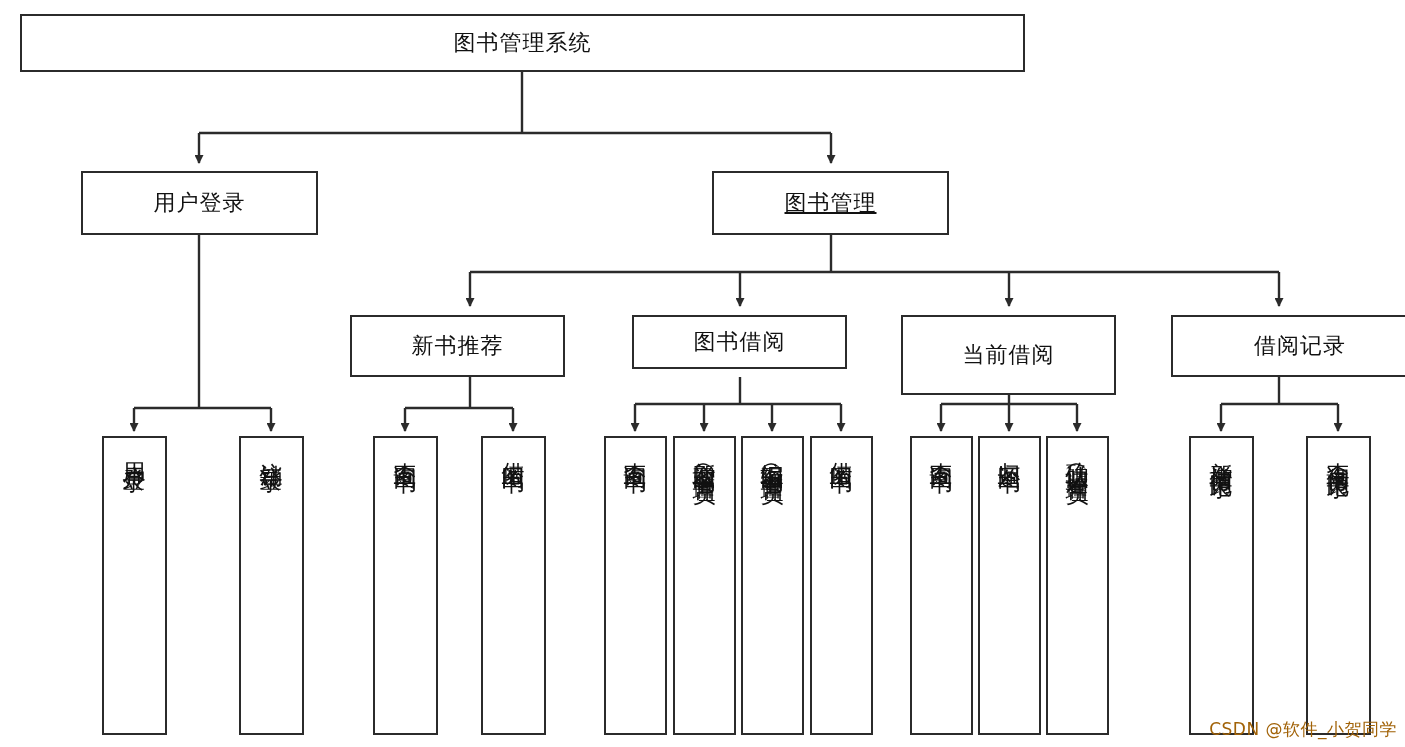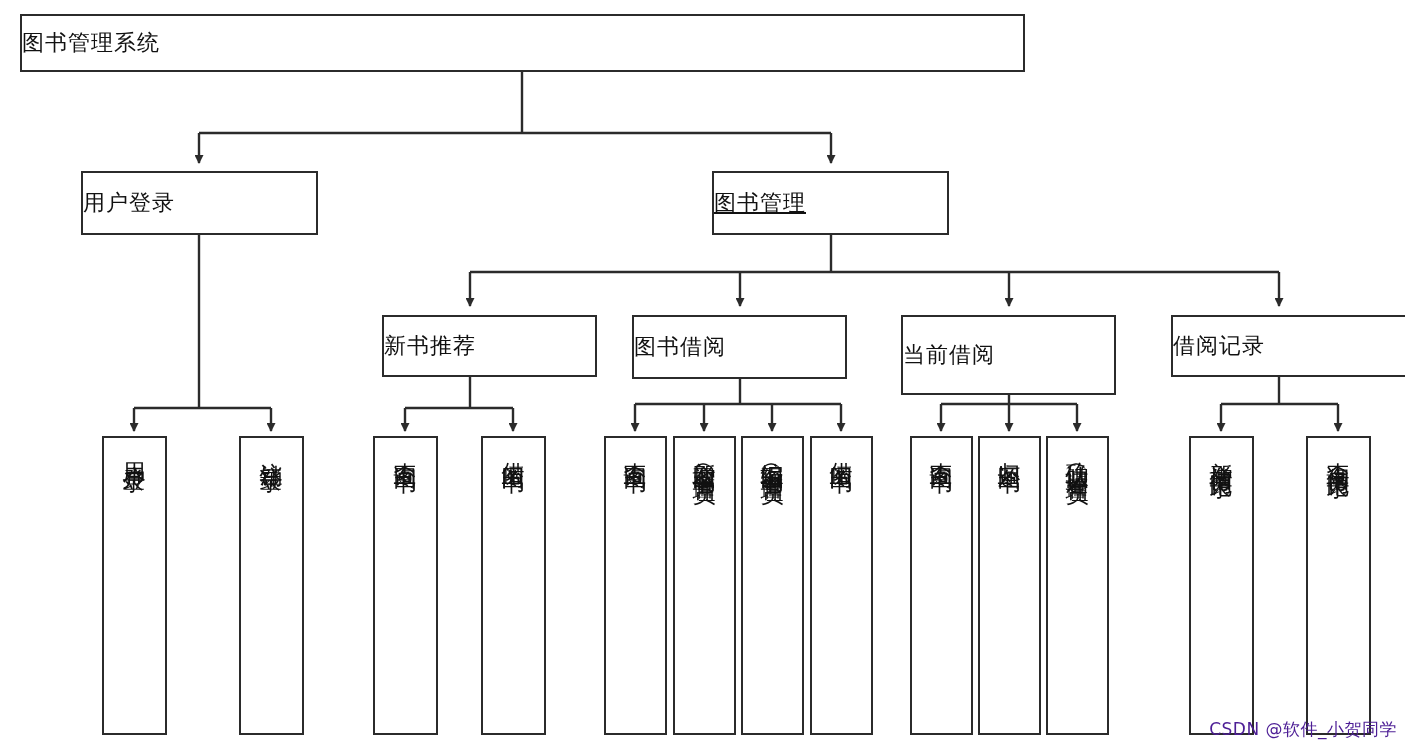--- a/index.html
+++ b/index.html
@@ -24,21 +24,21 @@
     width: 1405px;
     height: 747px;
   }
   .node {
     position: absolute;
     box-sizing: border-box;
     background: #ffffff;
     border: 2px solid #2b2b2b;
     display: flex;
     align-items: center;
-    justify-content: flex-start;
+    justify-content: center;
     color: #111111;
     z-index: 2;
   }
   .node-label {
     display: block;
     text-align: center;
     line-height: 1.18;
     color: #111111;
   }
   .horiz .node-label {
@@ -56,21 +56,21 @@
     font-size: 23px;
     letter-spacing: 3px;
     line-height: 1.05;
     white-space: nowrap;
   }
   #watermark {
     position: absolute;
     right: 8px;
     bottom: 6px;
     font-size: 17px;
-    color: #4c1d95;
+    color: #a16207;
     letter-spacing: 0.5px;
     z-index: 3;
     white-space: nowrap;
     pointer-events: none;
   }
 </style>
 </head>
 <body>
 
 <div id="canvas">
@@ -129,24 +129,24 @@
     <span class="node-label">图书管理系统</span>
   </div>
 
   <div class="node horiz" style="left:81px; top:171px; width:237px; height:64px;">
     <span class="node-label">用户登录</span>
   </div>
   <div class="node horiz" style="left:712px; top:171px; width:237px; height:64px;text-decoration:underline;">
     <span class="node-label">图书管理</span>
   </div>
 
-  <div class="node horiz" style="left:382px; top:315px; width:215px; height:62px;">
+  <div class="node horiz" style="left:350px; top:315px; width:215px; height:62px;">
     <span class="node-label">新书推荐</span>
   </div>
-  <div class="node horiz" style="left:632px; top:315px; width:215px; height:64px;">
+  <div class="node horiz" style="left:632px; top:315px; width:215px; height:54px;">
     <span class="node-label">图书借阅</span>
   </div>
   <div class="node horiz" style="left:901px; top:315px; width:215px; height:80px;">
     <span class="node-label">当前借阅</span>
   </div>
   <div class="node horiz" style="left:1171px; top:315px; width:258px; height:62px;">
     <span class="node-label">借阅记录</span>
   </div>
 
   <div class="node vert" style="left:102px; top:436px; width:65px; height:299px;">

